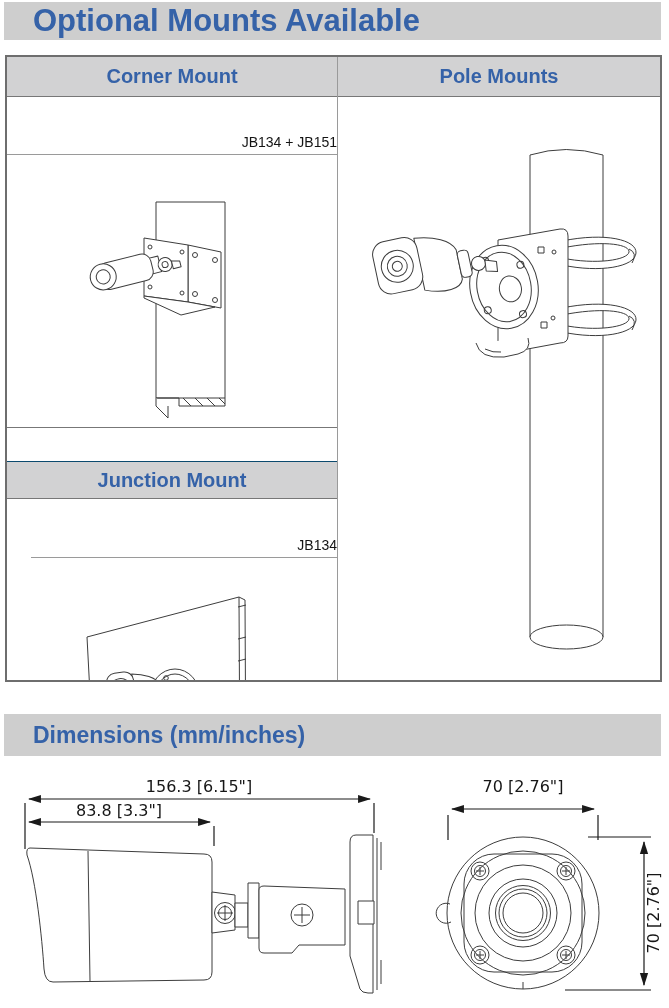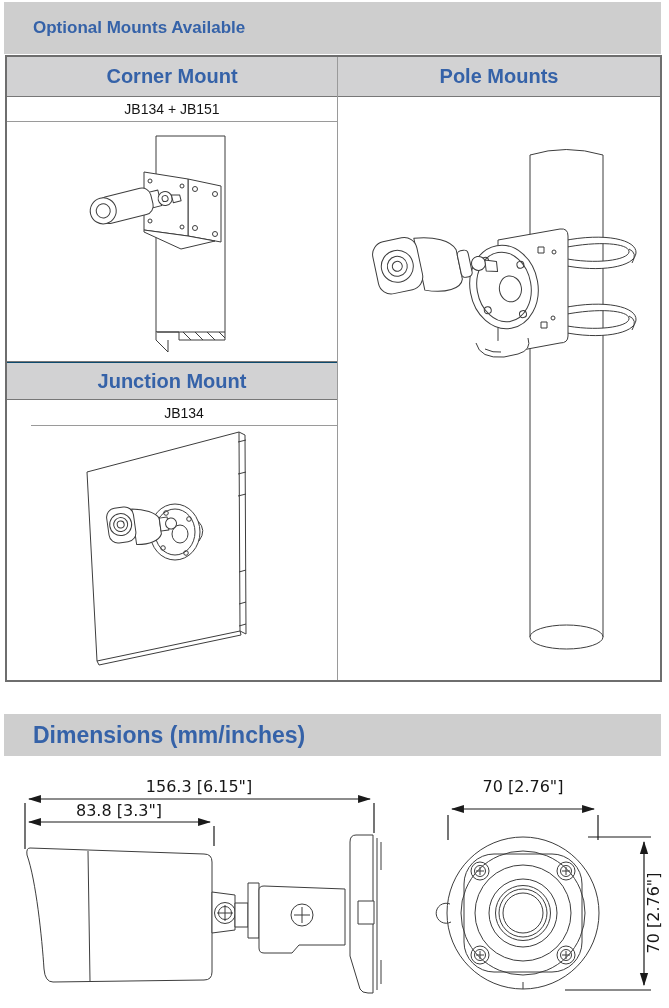--- a/index.html
+++ b/index.html
@@ -1,33 +1,33 @@
 <!DOCTYPE html>
 <html><head>
 <meta charset="utf-8">
 <style>
   html,body{margin:0;padding:0;background:#ffffff;}
   .page{position:relative;width:669px;height:1008px;background:#ffffff;
         font-family:"Liberation Sans", sans-serif;overflow:hidden;}
   .bar{position:absolute;left:4px;width:657px;background:#cecece;color:#3562a8;
        font-weight:bold;box-sizing:border-box;padding-left:29px;display:flex;align-items:center;}
-  .bar.mounts{top:2px;height:52px;font-size:17px;}
+  .bar.mounts{top:2px;height:38px;font-size:31px;}
   .bar.dims{top:714px;height:42px;font-size:23px;text-align:right;}
   .mtable{position:absolute;left:5px;top:55px;width:657px;height:627px;
           border:2px solid #6e6e6e;box-sizing:border-box;display:flex;background:#fff;}
   .col{display:flex;flex-direction:column;box-sizing:border-box;}
-  .col.left{width:330px;}
+  .col.left{width:330px;gap:33px;}
   .col.right{flex:1;border-left:1px solid #9a9a9a;}
   .cell{box-sizing:border-box;flex:0 0 auto;}
   .cell.hdr{height:40px;background:#d2d2d3;border-bottom:1px solid #777;
             display:flex;align-items:center;justify-content:center;
             color:#3562a8;font-weight:bold;font-size:20px;}
   .cell.hdr.second{height:38px;border-top:1px solid #0c4a6e;}
   .cell.lbl{height:25px;border-bottom:1px solid #9a9a9a;display:flex;align-items:center;
-            justify-content:center;font-size:14px;color:#141414;}
+            justify-content:flex-end;font-size:14px;color:#141414;}
   .cell.lbl.second{height:26px;margin-left:24px;}
   .cell.draw{position:relative;overflow:hidden;background:#fff;}
   .cell.draw.corner{height:240px;border-bottom:1px solid #777;}
   .cell.draw.grow{flex:1 1 auto;}
   svg{display:block;}
   .dimsvg{position:absolute;top:770px;}
   .dimsvg.side{left:2px;}
   .dimsvg.front{left:420px;}
   svg text{font-family:"DejaVu Sans", sans-serif;font-size:16px;fill:#161616;}
 </style>

